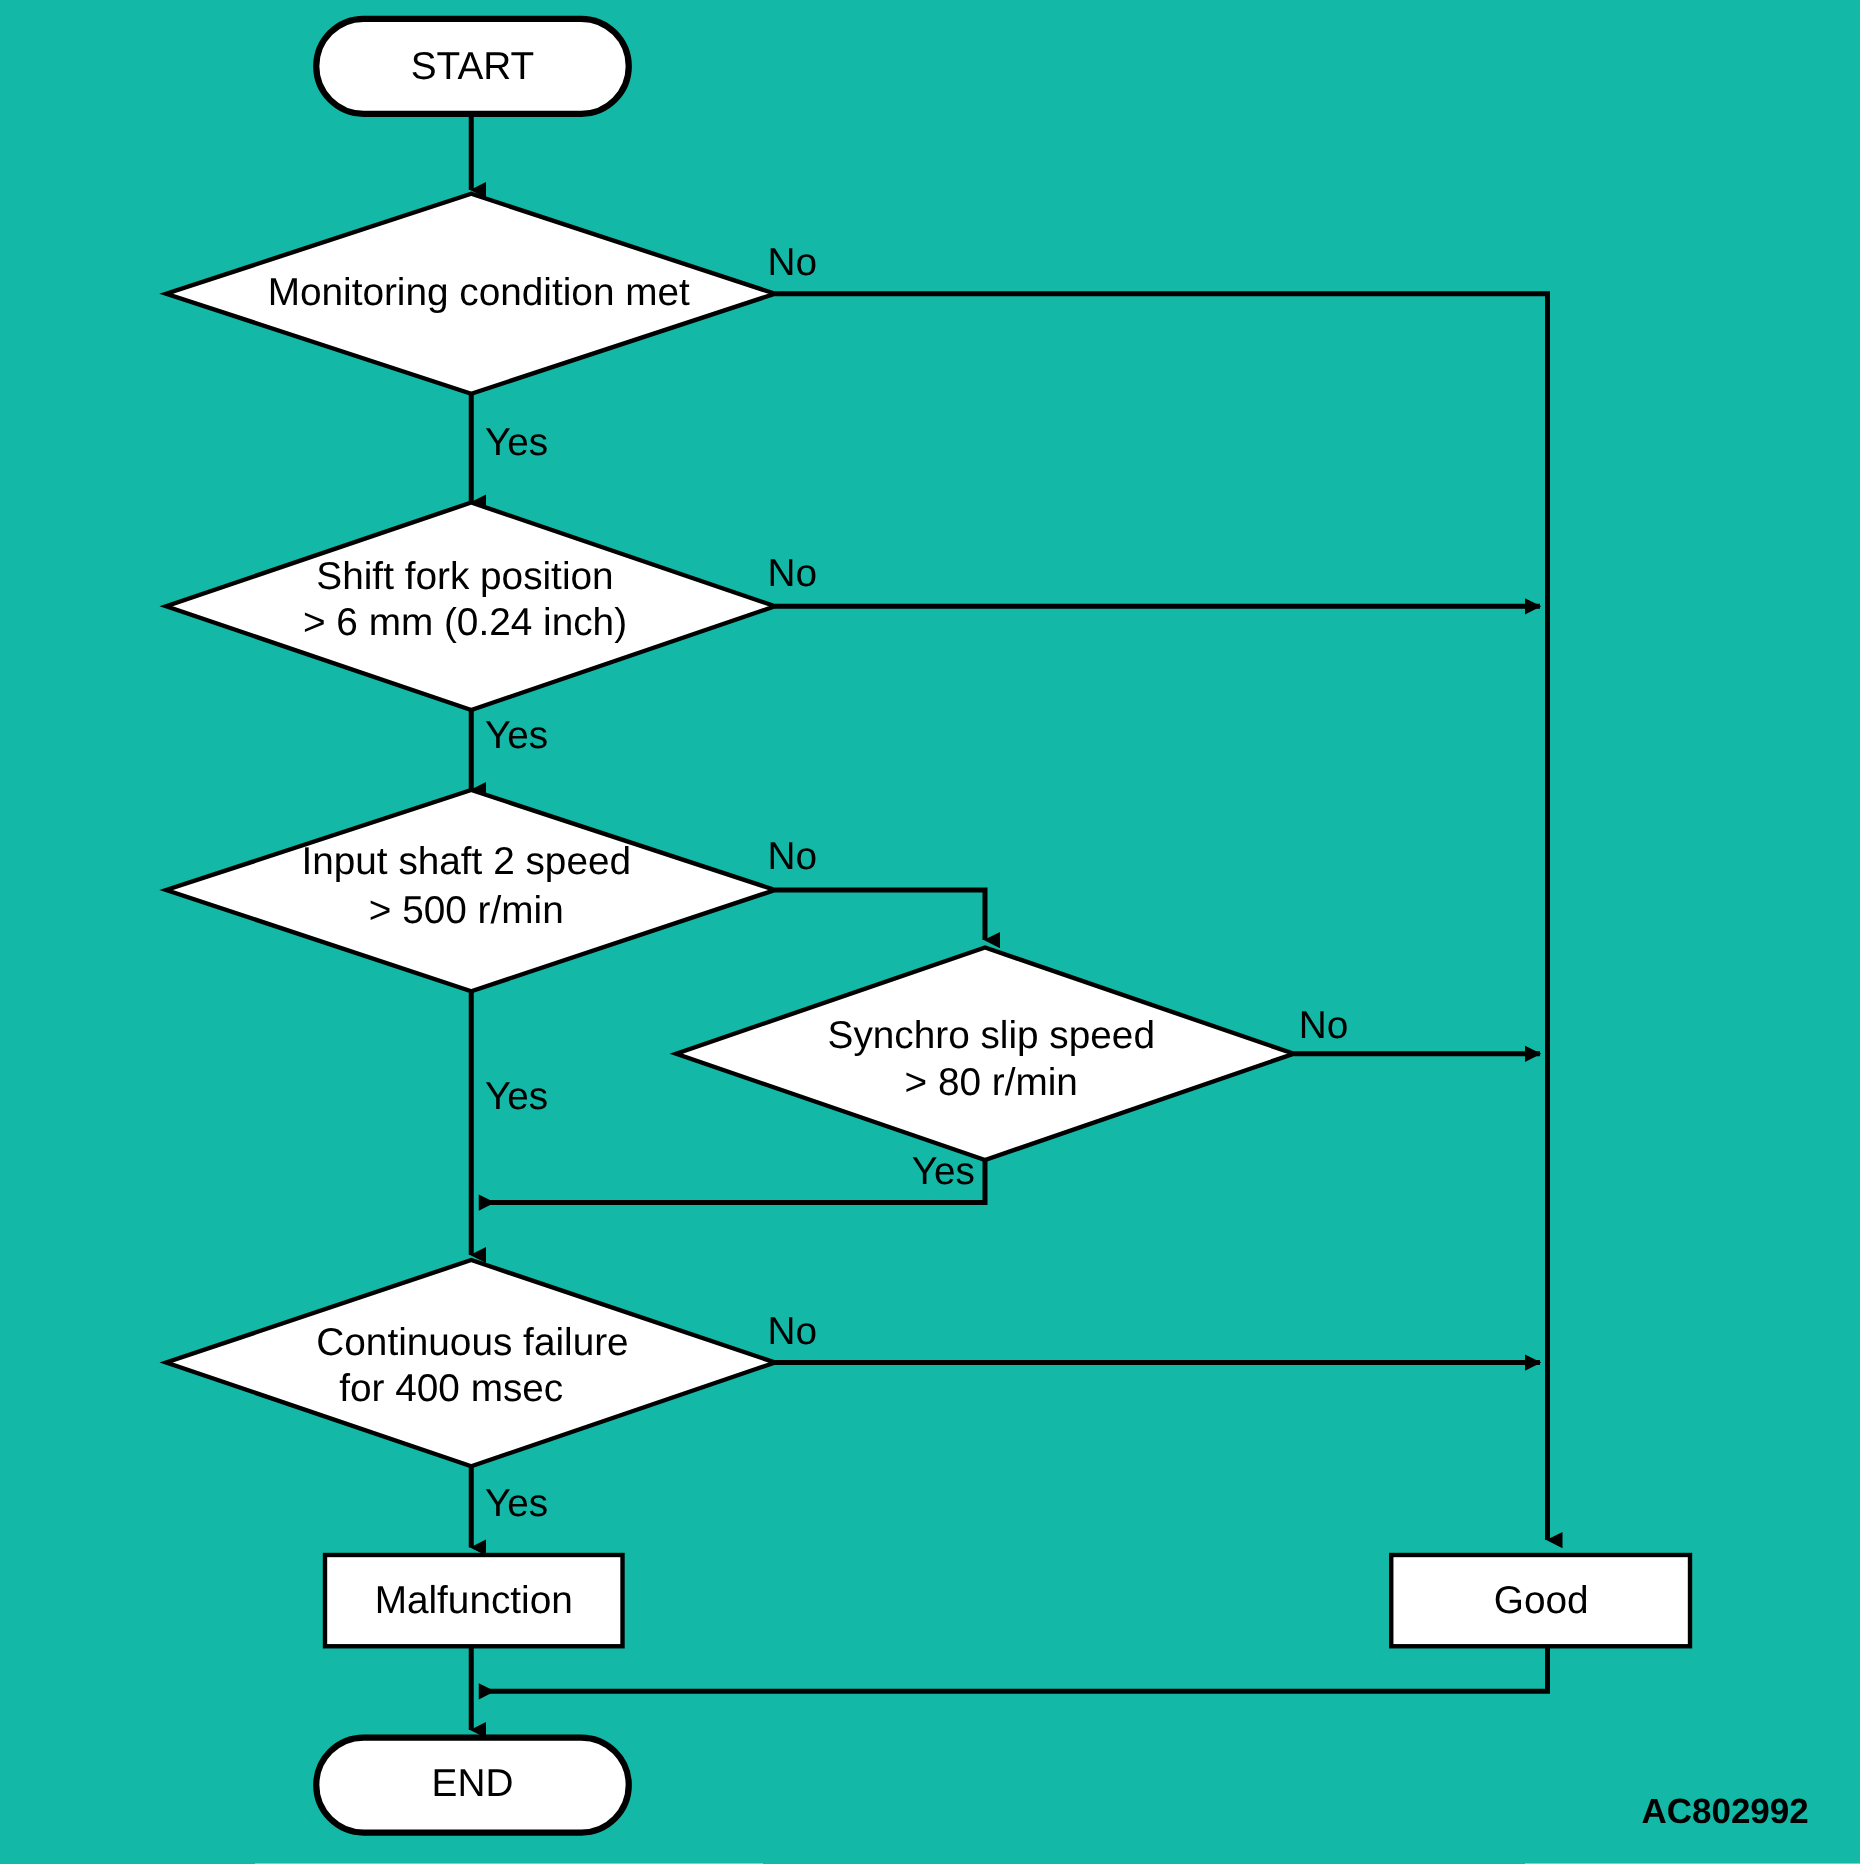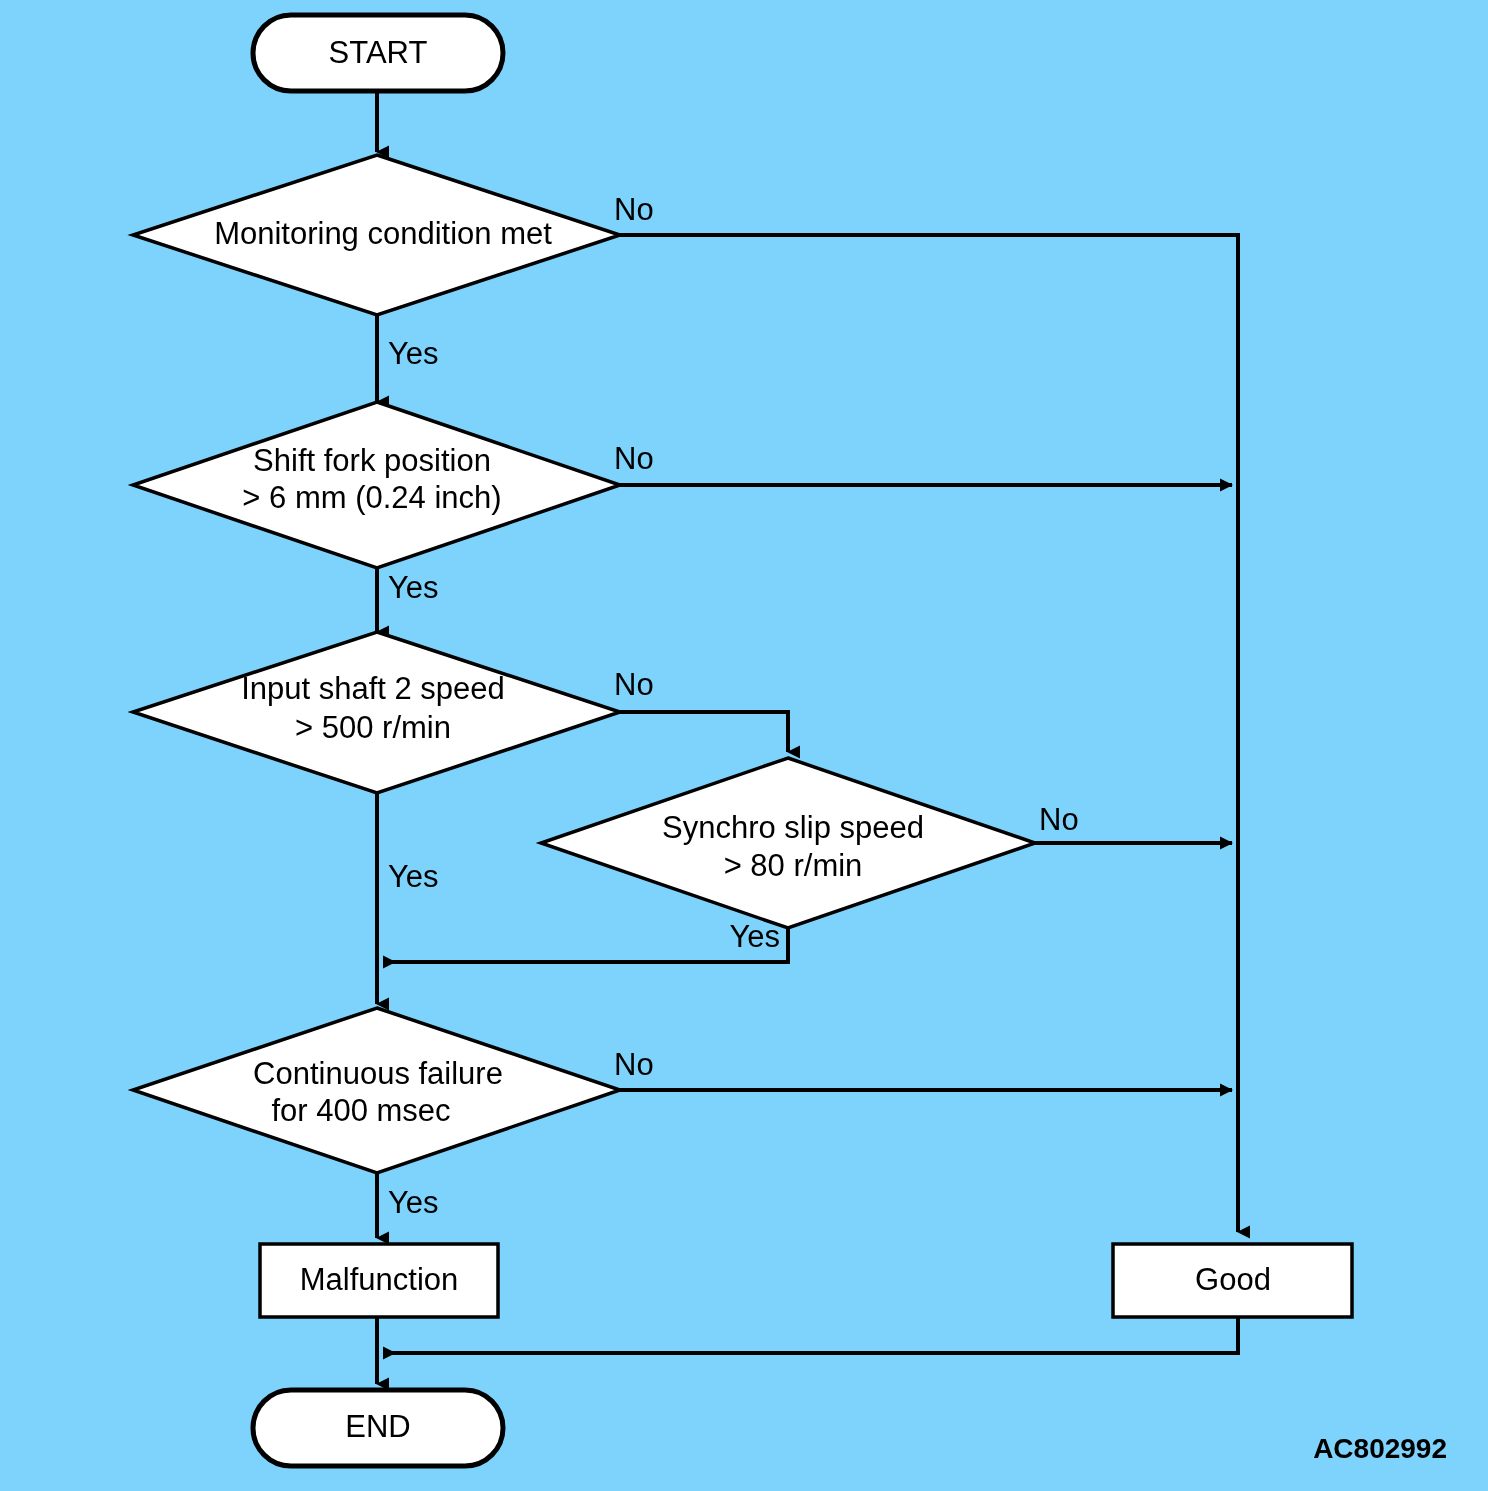--- a/index.html
+++ b/index.html
@@ -7,21 +7,21 @@
     padding: 0;
     background: #ffffff;
   }
   body {
     font-family: "Liberation Sans", sans-serif;
   }
   #canvas {
     position: relative;
     width: 1488px;
     height: 1491px;
-    background: #7dd3fc;
+    background: #14b8a6;
     overflow: hidden;
   }
   svg#flow {
     position: absolute;
     top: 0;
     left: 0;
     width: 1488px;
     height: 1491px;
   }
   .shape {

